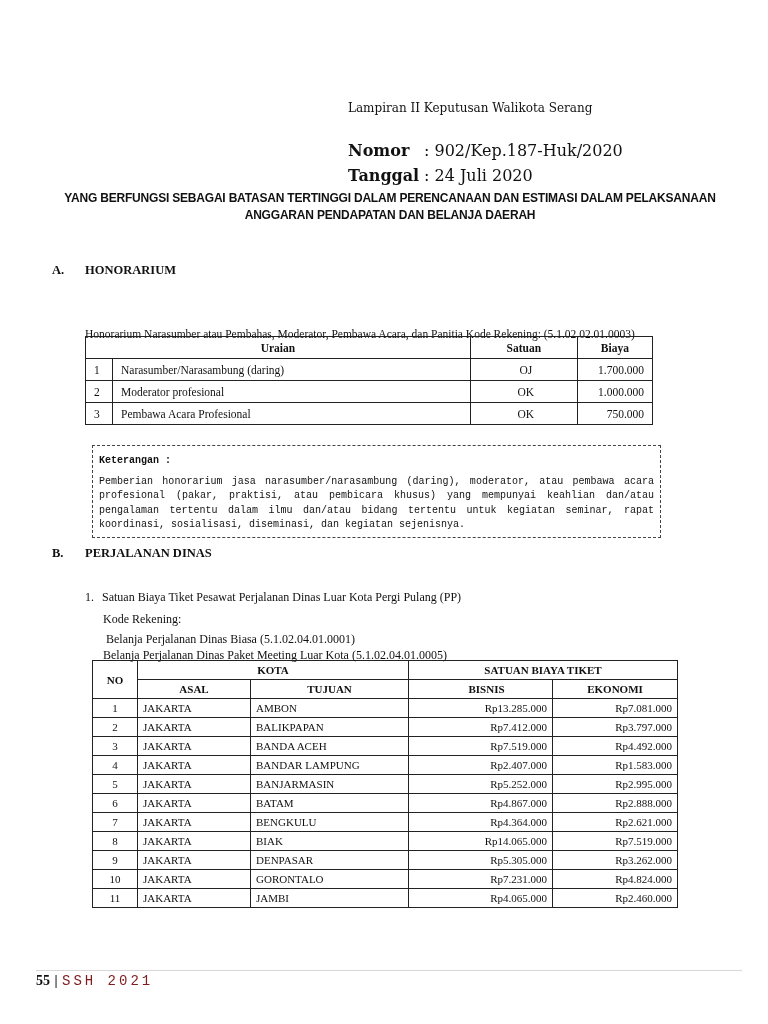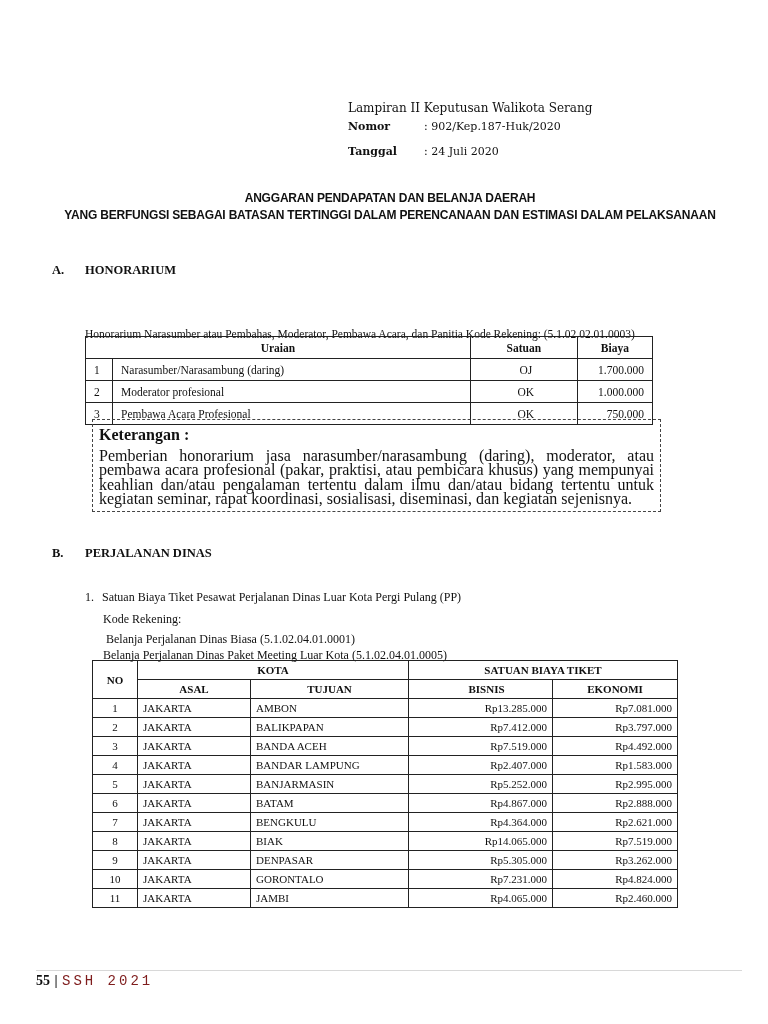--- a/index.html
+++ b/index.html
@@ -3,33 +3,33 @@
   <meta charset="utf-8">
   <style>
     html, body { margin: 0; padding: 0; }
     body {
       width: 768px; height: 1024px; background: #ffffff; position: relative;
       font-family: "DejaVu Serif", "Liberation Serif", serif; color: #111;
       overflow: hidden;
     }
     .abs { position: absolute; }
     .lamp { left: 348px; top: 100px; font-size: 12px; line-height: 16px; }
-    .meta { left: 348px; font-size: 11px; line-height: 15px; }
+    .meta { left: 348px; font-size: 16px; line-height: 15px; margin-top: 24px; }
     .meta .k { display: inline-block; width: 76px; font-weight: bold; }
     .meta .v { font-weight: normal; }
     .titles { left: 40px; width: 700px; top: 190px; text-align: center; font-family: "Liberation Sans", sans-serif; font-weight: bold; font-size: 12px; line-height: 17px; letter-spacing: -0.2px; }
     .sec { left: 52px; font-family: "Liberation Serif", serif; font-weight: bold; font-size: 12.5px; }
     .sec .n { display: inline-block; width: 33px; }
     .para { left: 85px; width: 615px; top: 286px; font-size: 11.5px; line-height: 16px; text-align: justify; font-family: "Liberation Serif", serif; margin-top: 40px; }
     table { border-collapse: collapse; font-size: 11.5px; font-family: "Liberation Serif", serif; }
     td, th { border: 1px solid #222; padding: 0 8px; height: 21px; }
     th { font-weight: bold; text-align: center; }
     .t1 { left: 85px; top: 336px; width: 568px; }
     .t1 td { height: 21px; }
-    .ket { left: 92px; top: 419px; width: 555px; border: 1px dashed #444; padding: 8px 6px 4px 6px; font-size: 16px; line-height: 14.5px; font-family: Liberation Serif, serif; text-align: justify; }
+    .ket { left: 92px; top: 445px; width: 555px; border: 1px dashed #444; padding: 8px 6px 4px 6px; font-size: 10px; line-height: 14.5px; font-family: Liberation Mono, monospace; text-align: justify; }
     .ket .h { font-weight: bold; margin-bottom: 6px; }
     .sub { font-size: 12px; font-family: "Liberation Serif", serif; margin-top: 20px; }
     .t2 { left: 92px; top: 660px; width: 586px; font-size: 11px; }
     .t2 td, .t2 th { height: 18px; padding: 0 5px; }
     .num { text-align: right; }
     .ctr { text-align: center; padding-left: 12px; }
     .footer-line { left: 36px; top: 970px; width: 706px; height: 1px; background: #d8d8d8; }
     .footer { left: 36px; top: 972px; font-size: 14px; }
     .footer .pg { font-weight: bold; font-family: "Liberation Serif", serif; }
     .footer .ssh { color: #7f1d1d; font-family: "Liberation Mono", monospace; letter-spacing: 3px; font-size: 14px; }
@@ -39,22 +39,22 @@
 
 <div class="abs lamp">Lampiran II Keputusan Walikota Serang</div>
 <div class="abs meta" style="top:119px;">
   <span class="k">Nomor</span><span class="v">: 902/Kep.187-Huk/2020</span>
 </div>
 <div class="abs meta" style="top:144px;">
   <span class="k">Tanggal</span><span class="v">: 24 Juli 2020</span>
 </div>
 
 <div class="abs titles">
+  <div>YANG BERFUNGSI SEBAGAI BATASAN TERTINGGI DALAM PERENCANAAN DAN ESTIMASI DALAM PELAKSANAAN</div>
   <div>ANGGARAN PENDAPATAN DAN BELANJA DAERAH</div>
-  <div>YANG BERFUNGSI SEBAGAI BATASAN TERTINGGI DALAM PERENCANAAN DAN ESTIMASI DALAM PELAKSANAAN</div>
 </div>
 
 <div class="abs sec" style="top:263px;">
   <span class="n">A.</span><span>HONORARIUM</span>
 </div>
 <div class="abs para">Honorarium Narasumber atau Pembahas, Moderator, Pembawa Acara, dan Panitia Kode Rekening: (5.1.02.02.01.0003)</div>
 
 <table class="abs t1">
   <thead>
     <tr>

